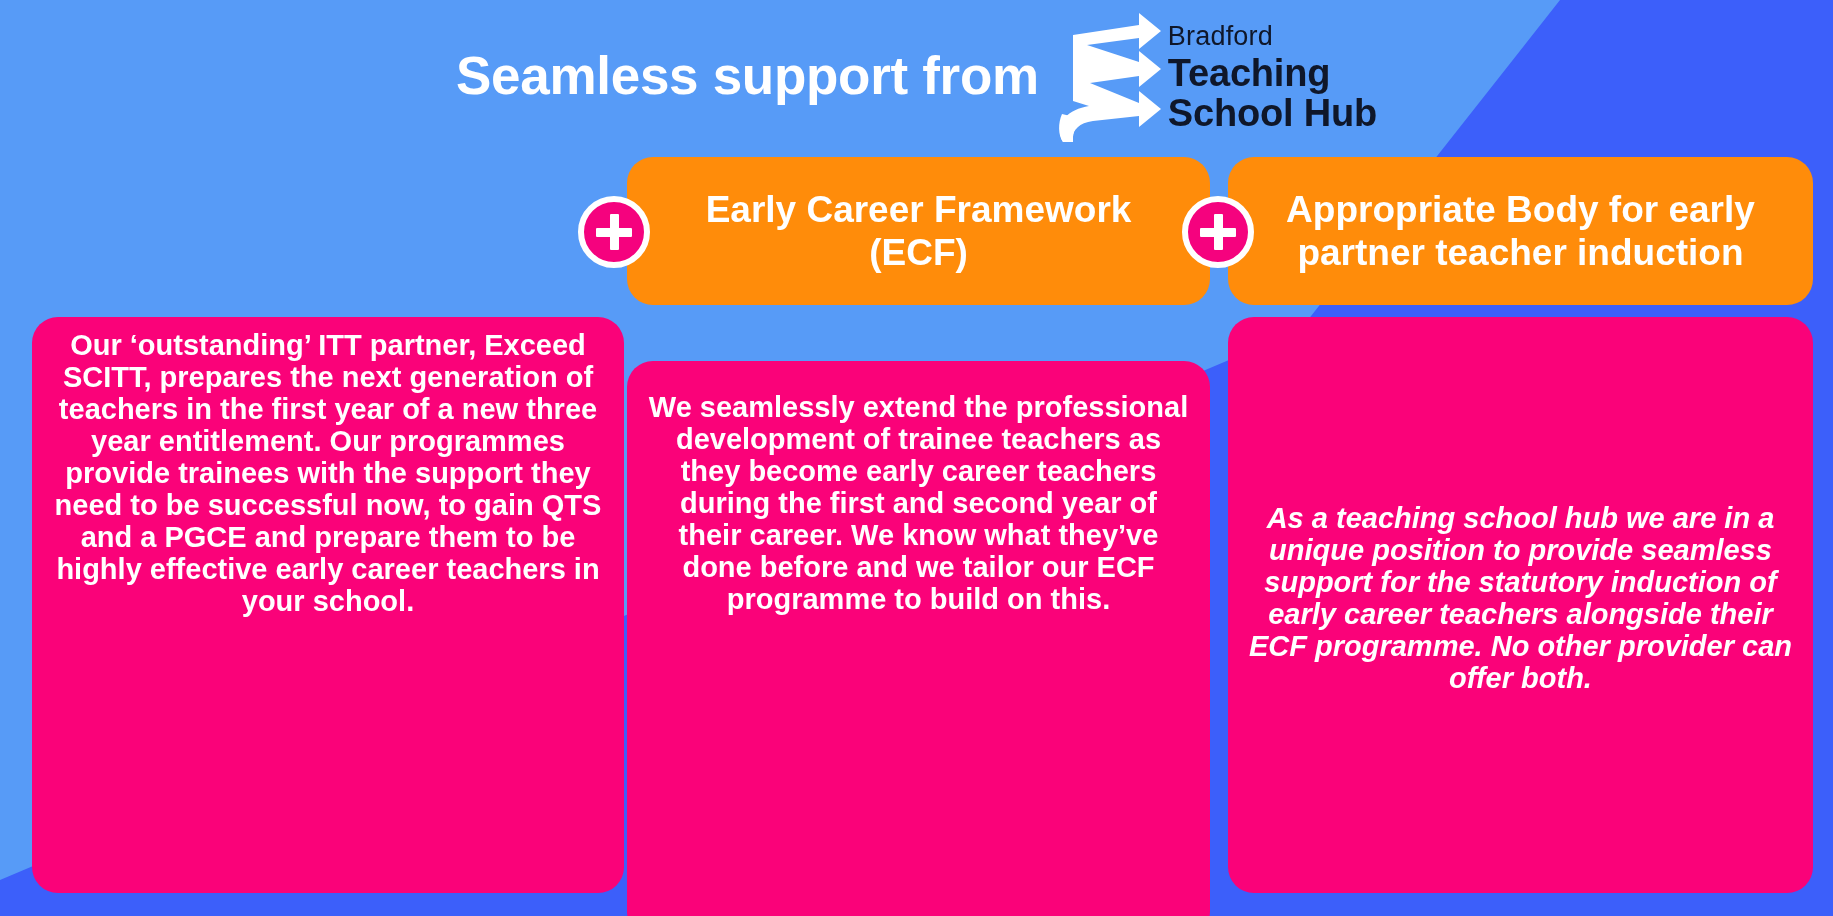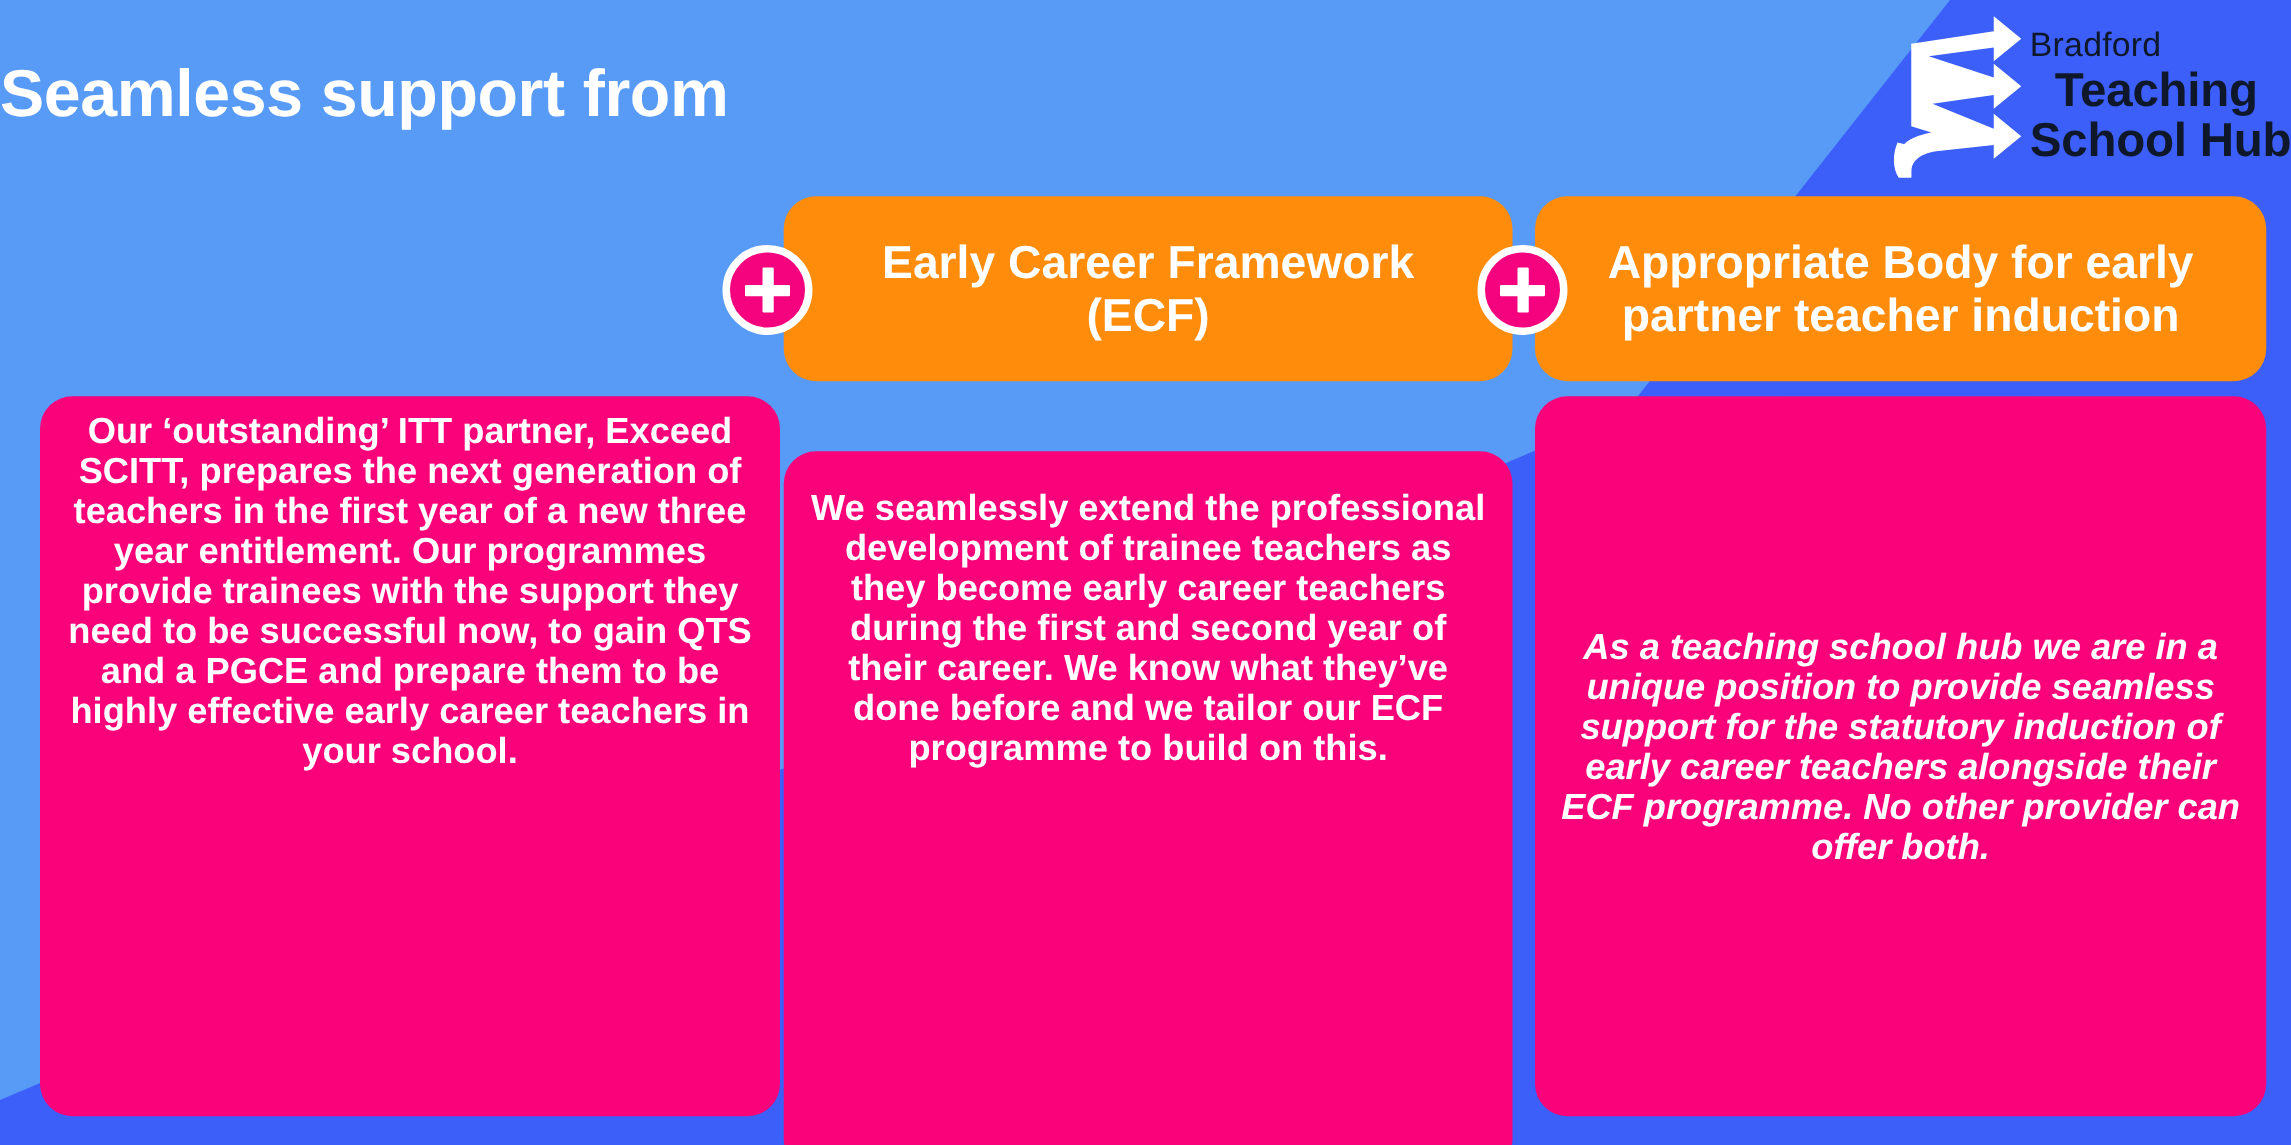--- a/index.html
+++ b/index.html
@@ -22,21 +22,21 @@
     pointer-events:none;
   }
 
   
   #title-row {
     position:absolute;
     top:0; left:0;
     width:1833px; height:150px;
     display:flex;
     align-items:center;
-    justify-content:space-between;
+    justify-content:center;
     gap:18px;
   }
   #headline {
     color:#ffffff;
     font-size:53px;
     font-weight:bold;
     letter-spacing:-0.3px;
     white-space:nowrap;
   }
   #brand-logo {
@@ -47,21 +47,21 @@
   }
   #ribbon-mark { flex:0 0 auto; }
   #brand-text {
     display:flex;
     flex-direction:column;
     justify-content:center;
     line-height:1.0;
     color:#0f172a;
   }
   .brand-line-1 { font-size:27px; font-weight:normal; letter-spacing:0.2px; }
-  .brand-line-2 { font-size:38px; font-weight:bold; letter-spacing:-0.2px; margin-top:4px;margin-left:20px;}
+  .brand-line-2 { font-size:38px; font-weight:bold; letter-spacing:-0.2px; margin-top:4px;}
   .brand-line-3 { font-size:38px; font-weight:bold; letter-spacing:-0.2px; margin-top:2px;}
 
   
   .orange-card {
     position:absolute;
     background:#ff8c0a;
     border-radius:26px;
     display:flex;
     align-items:center;
     justify-content:center;

